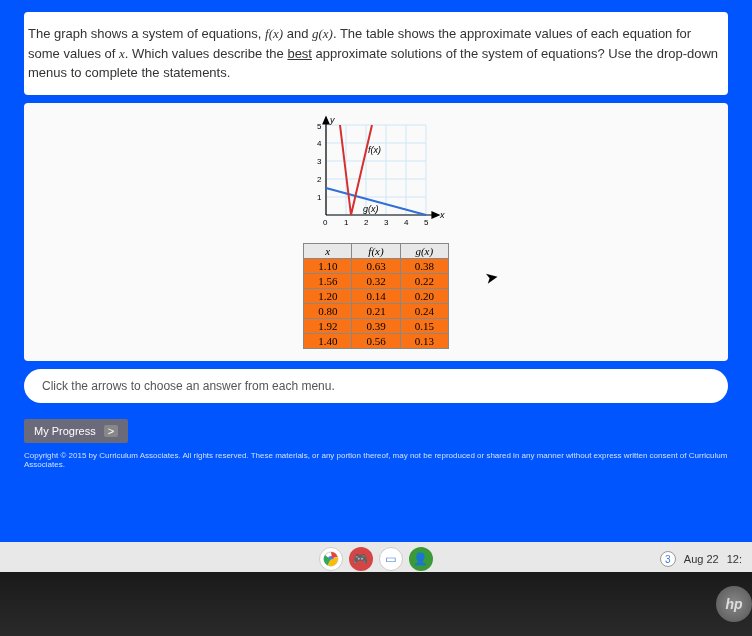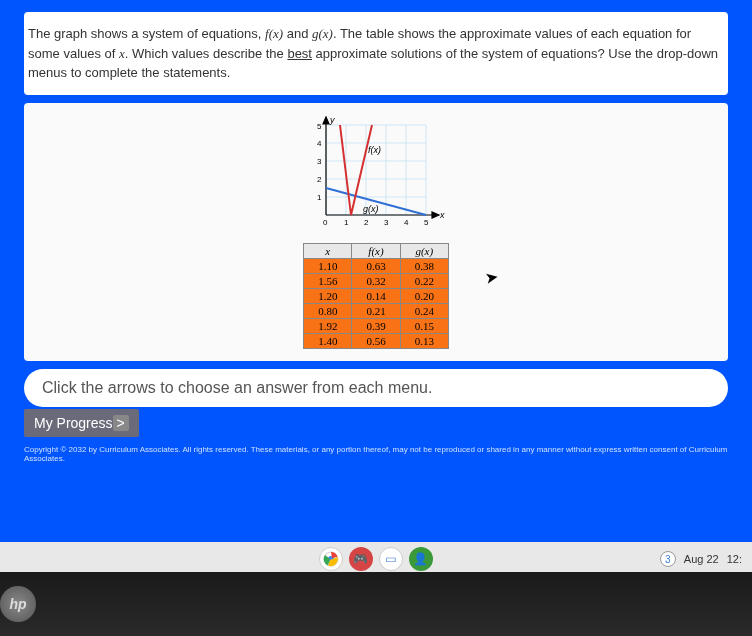--- a/index.html
+++ b/index.html
@@ -58,34 +58,34 @@
     }
     .table-wrap th {
       background: #e8e8e8;
       font-weight: normal;
       font-style: italic;
     }
     .instruction-bar {
       background: #fff;
       border-radius: 20px;
       padding: 10px 18px;
-      font-size: 16px;
+      font-size: 12px;
       color: #555;
-      margin-bottom: 2px;
+      margin-bottom: 16px;
     }
     .progress-btn {
       background: #6a6a7a;
       color: #fff;
       border: none;
       padding: 6px 10px;
-      font-size: 14px;
+      font-size: 11px;
       border-radius: 2px;
       display: inline-flex;
       align-items: center;
-      gap: 0;
+      gap: 8px;
       cursor: pointer;
     }
     .progress-btn .chev {
       background: #888;
       padding: 0 4px;
       border-radius: 2px;
     }
     .copyright {
       font-size: 8px;
       color: #cde0ff;
@@ -129,21 +129,21 @@
     .badge { width:16px; height:16px; border-radius:50%; background:#fff; border:1px solid #999; color:#3b7dd8; font-size:10px; display:flex; align-items:center; justify-content:center; }
     .laptop-bottom {
       position: absolute;
       bottom: 0;
       left: 0;
       width: 100%;
       height: 64px;
       background: linear-gradient(#1a1a1a,#2a2a2a);
       display: flex;
       align-items: center;
-      justify-content: flex-start;
+      justify-content: flex-end;
     }
     .hp-logo {
       width: 36px;
       height: 36px;
       border-radius: 50%;
       background: radial-gradient(#888,#555);
       display: flex;
       align-items: center;
       justify-content: center;
       font-style: italic;
@@ -268,21 +268,21 @@
 
   <div class="instruction-bar">
     <span>Click the arrows to choose an answer from each menu.</span>
   </div>
 
   <button class="progress-btn">
     <span>My Progress</span>
     <span class="chev">&gt;</span>
   </button>
 
-  <div class="copyright">Copyright © 2032 by Curriculum Associates. All rights reserved. These materials, or any portion thereof, may not be reproduced or shared in any manner without express written consent of Curriculum Associates.</div>
+  <div class="copyright">Copyright © 2015 by Curriculum Associates. All rights reserved. These materials, or any portion thereof, may not be reproduced or shared in any manner without express written consent of Curriculum Associates.</div>
 
   <div class="cursor">➤</div>
 </div>
 
 <div class="shelf">
   <div class="shelf-icon chrome">
     <svg width="16" height="16" viewBox="0 0 16 16">
         <circle cx="8" cy="8" r="7" fill="#fff" stroke="#ccc"></circle>
         <circle cx="8" cy="8" r="3" fill="#4285f4"></circle>
         <path d="M8 1 A7 7 0 0 1 14.5 6 L9 7" fill="#ea4335"></path>

